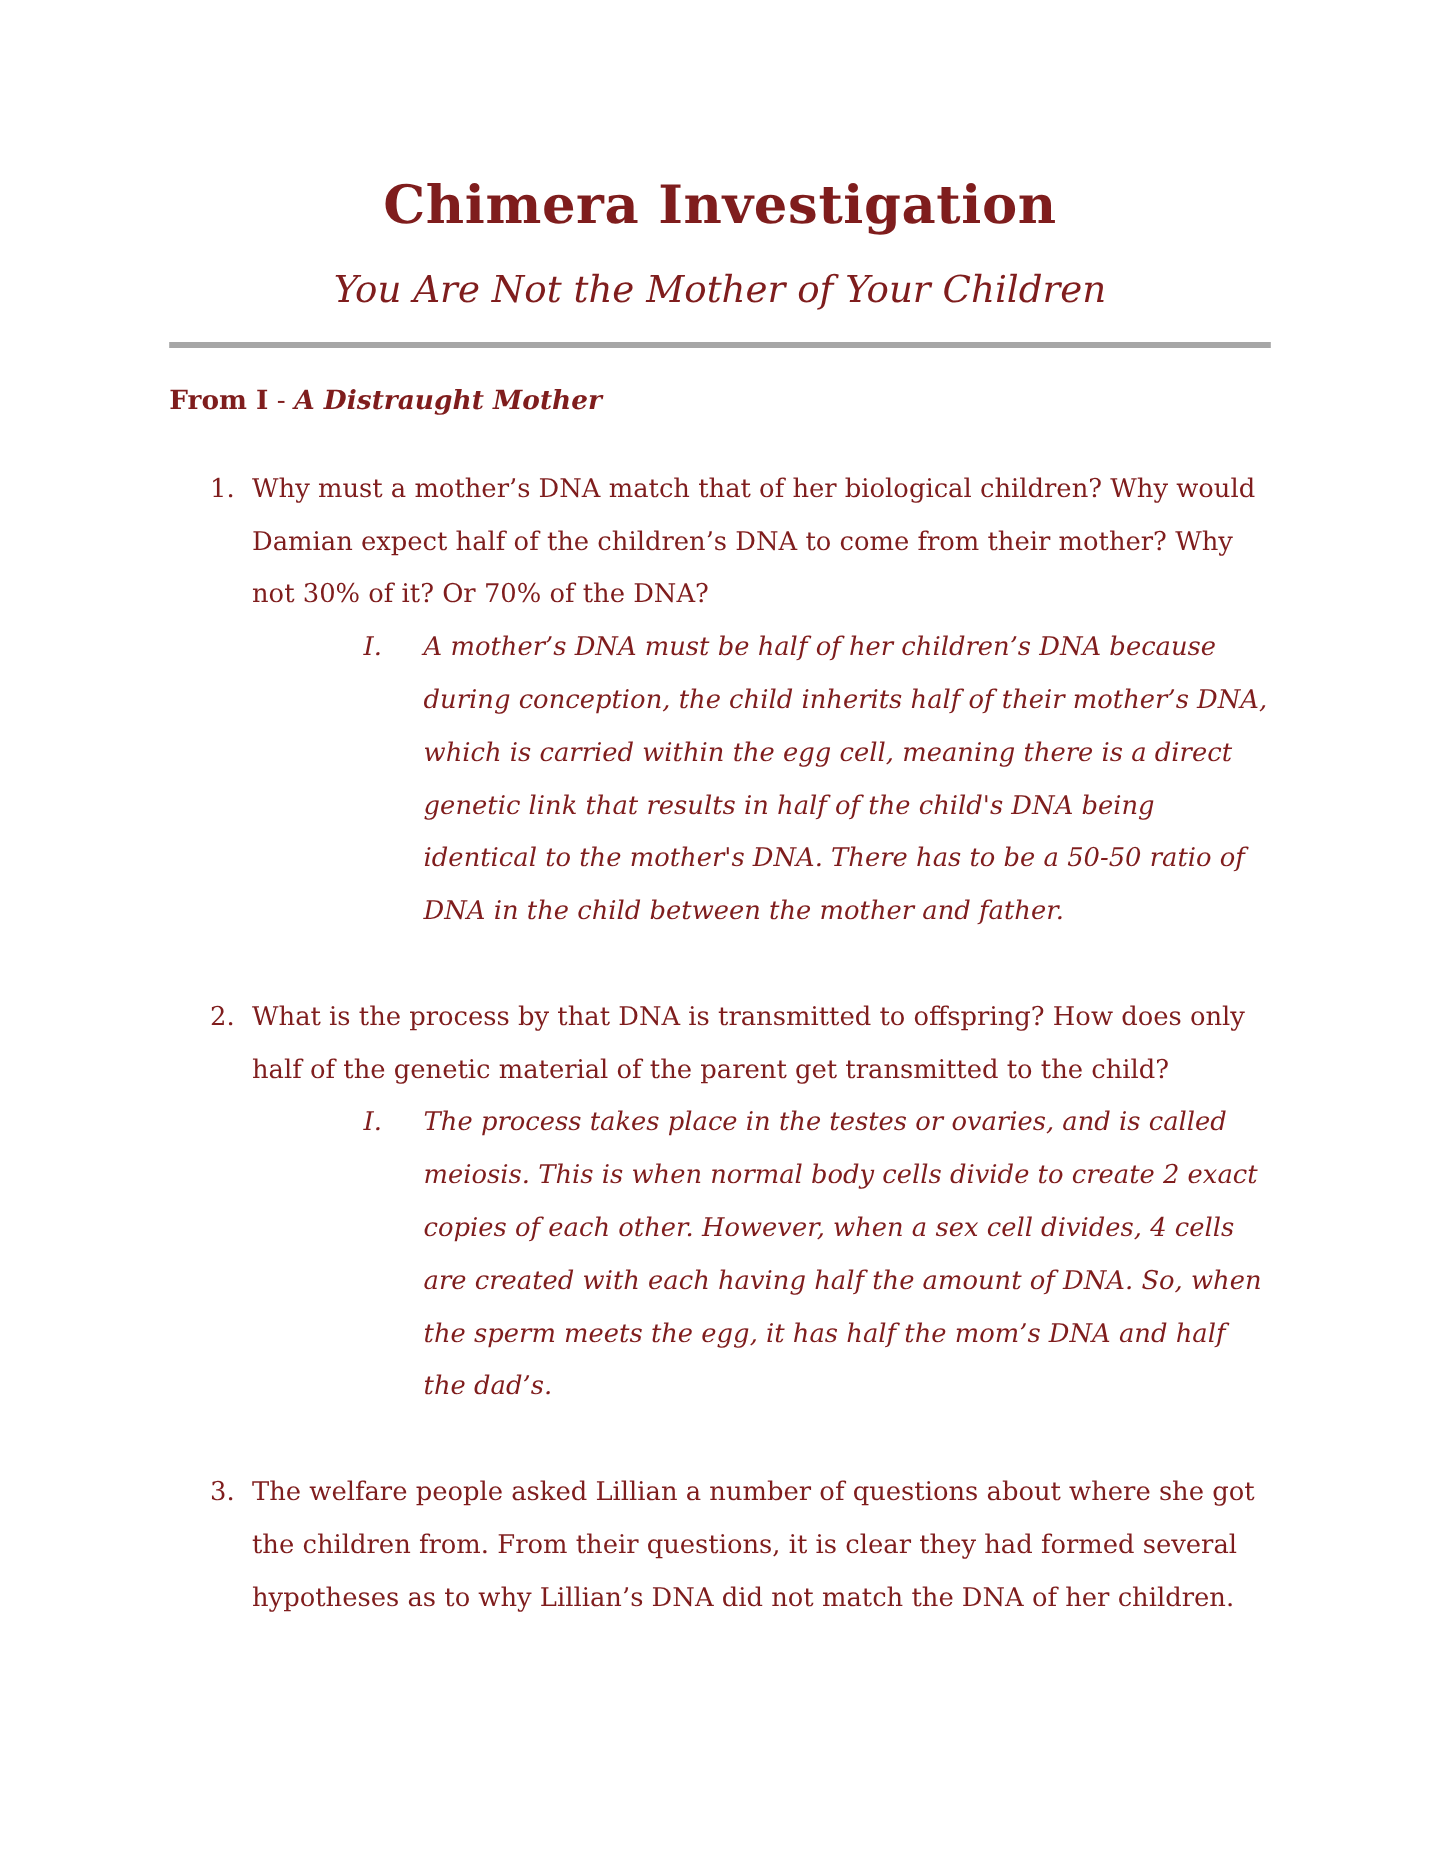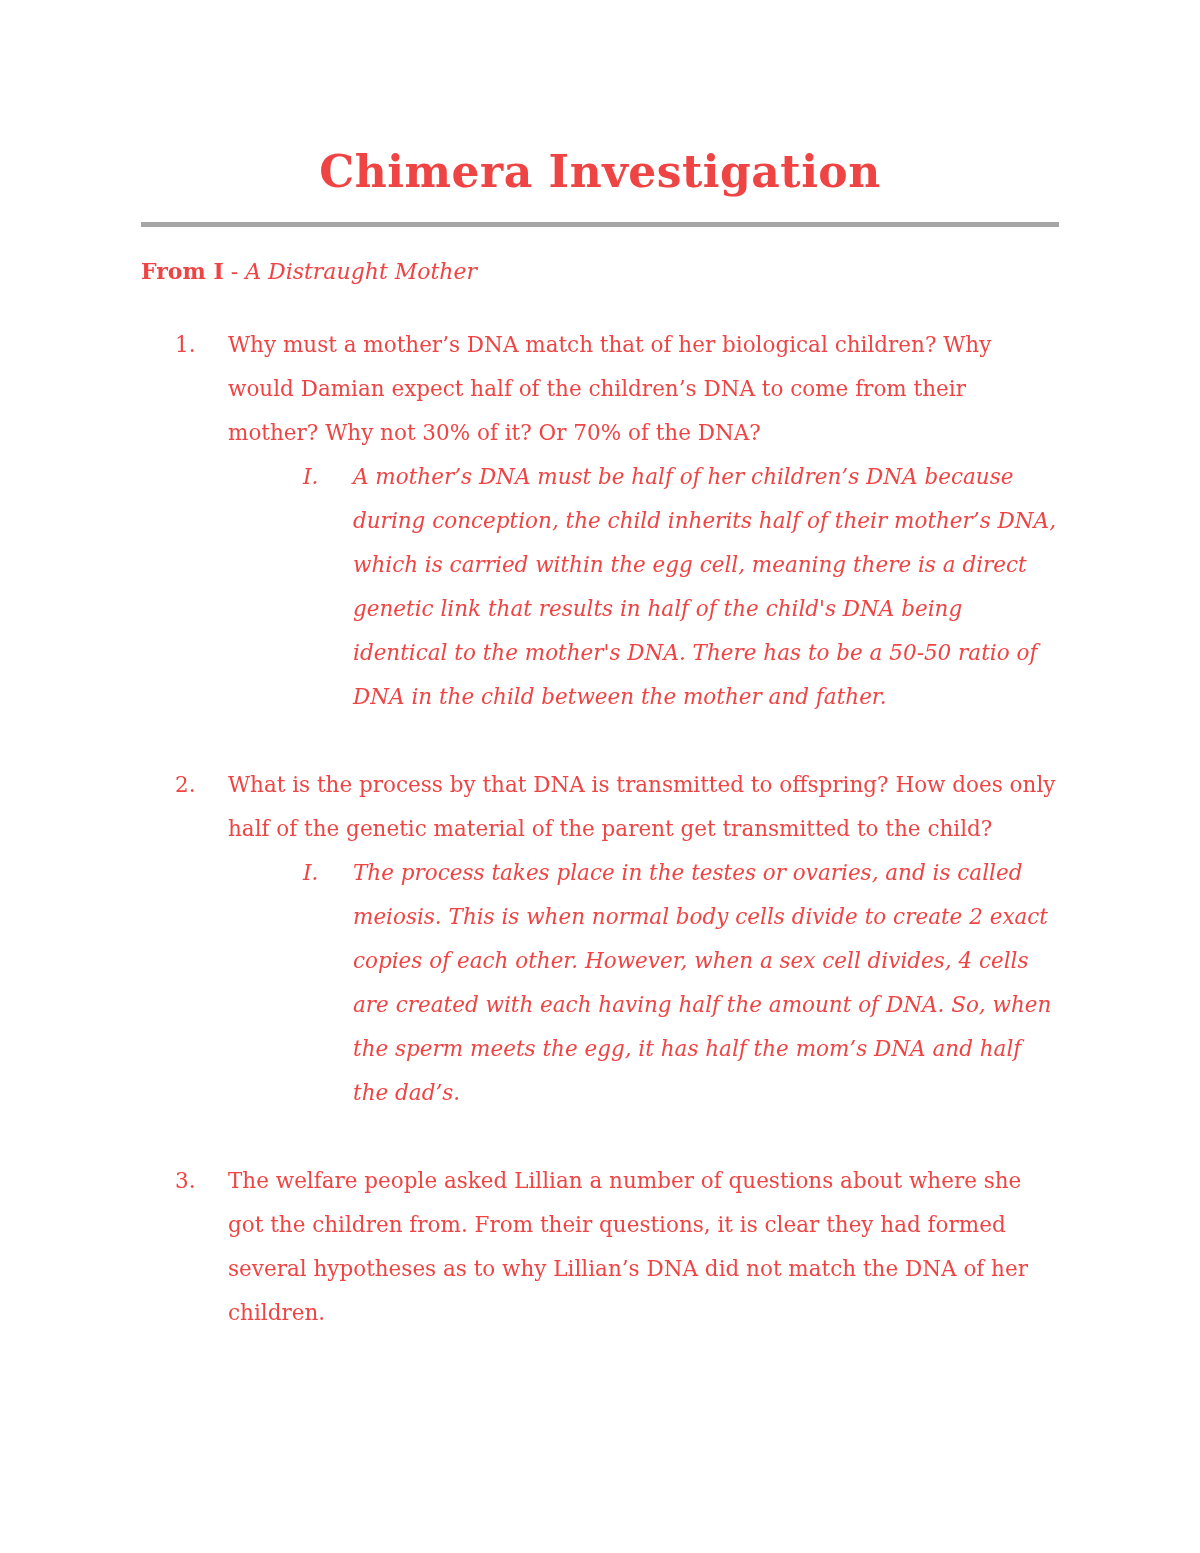--- a/index.html
+++ b/index.html
@@ -3,21 +3,21 @@
 <meta charset="utf-8">
 <style>
   * { margin: 0; padding: 0; box-sizing: border-box; }
   html, body { background: #ffffff; }
   .page {
     position: relative;
     width: 1200px;
     height: 1553px;
     margin: 0 auto;
     background: #ffffff;
-    color: #ef4444;
+    color: #7f1d1d;
     font-family: "DejaVu Serif", "Liberation Serif", serif;
     padding: 0 141px;
     overflow: hidden;
   }
   .doc-title {
     padding-top: 146px;
     font-size: 44px;
     line-height: 1.2;
     font-weight: 700;
     text-align: center;
@@ -37,41 +37,42 @@
     background: #a6a6a6;
     margin-top: 23px;
   }
   .section-heading {
     margin-top: 31px;
     font-size: 22px;
     line-height: 1.2;
   }
   .section-label { font-weight: 700; }
   .section-sep { font-weight: 400; }
-  .section-name { font-style: italic; }
+  .section-name { font-style: italic; font-weight: bold; }
   .qa-list {
     margin-top: 38px;
     font-size: 21.5px;
     line-height: 44px;
   }
   .qa-group { margin-bottom: 44px; }
   .q-row { display: flex; padding-left: 34px; }
   .q-marker { flex: none; width: 35px; }
-  .q-text { flex: 1; margin-left: 18px; }
+  .q-text { flex: 1; }
   .a-row { display: flex; padding-left: 162px; font-style: italic; }
   .a-marker { flex: none; width: 50px; }
   .a-text { flex: 1; font-style: italic; }
 </style>
 </head>
 <body>
 
 <div class="page">
 
   <h1 class="doc-title">Chimera Investigation</h1>
 
+  <h2 class="doc-subtitle">You Are Not the Mother of Your Children</h2>
 
   <hr class="rule">
 
   <div class="section-heading">
     <span class="section-label">From I</span><span class="section-sep"> - </span><span class="section-name">A Distraught Mother</span>
   </div>
 
   <div class="qa-list">
 
     <div class="qa-group">

